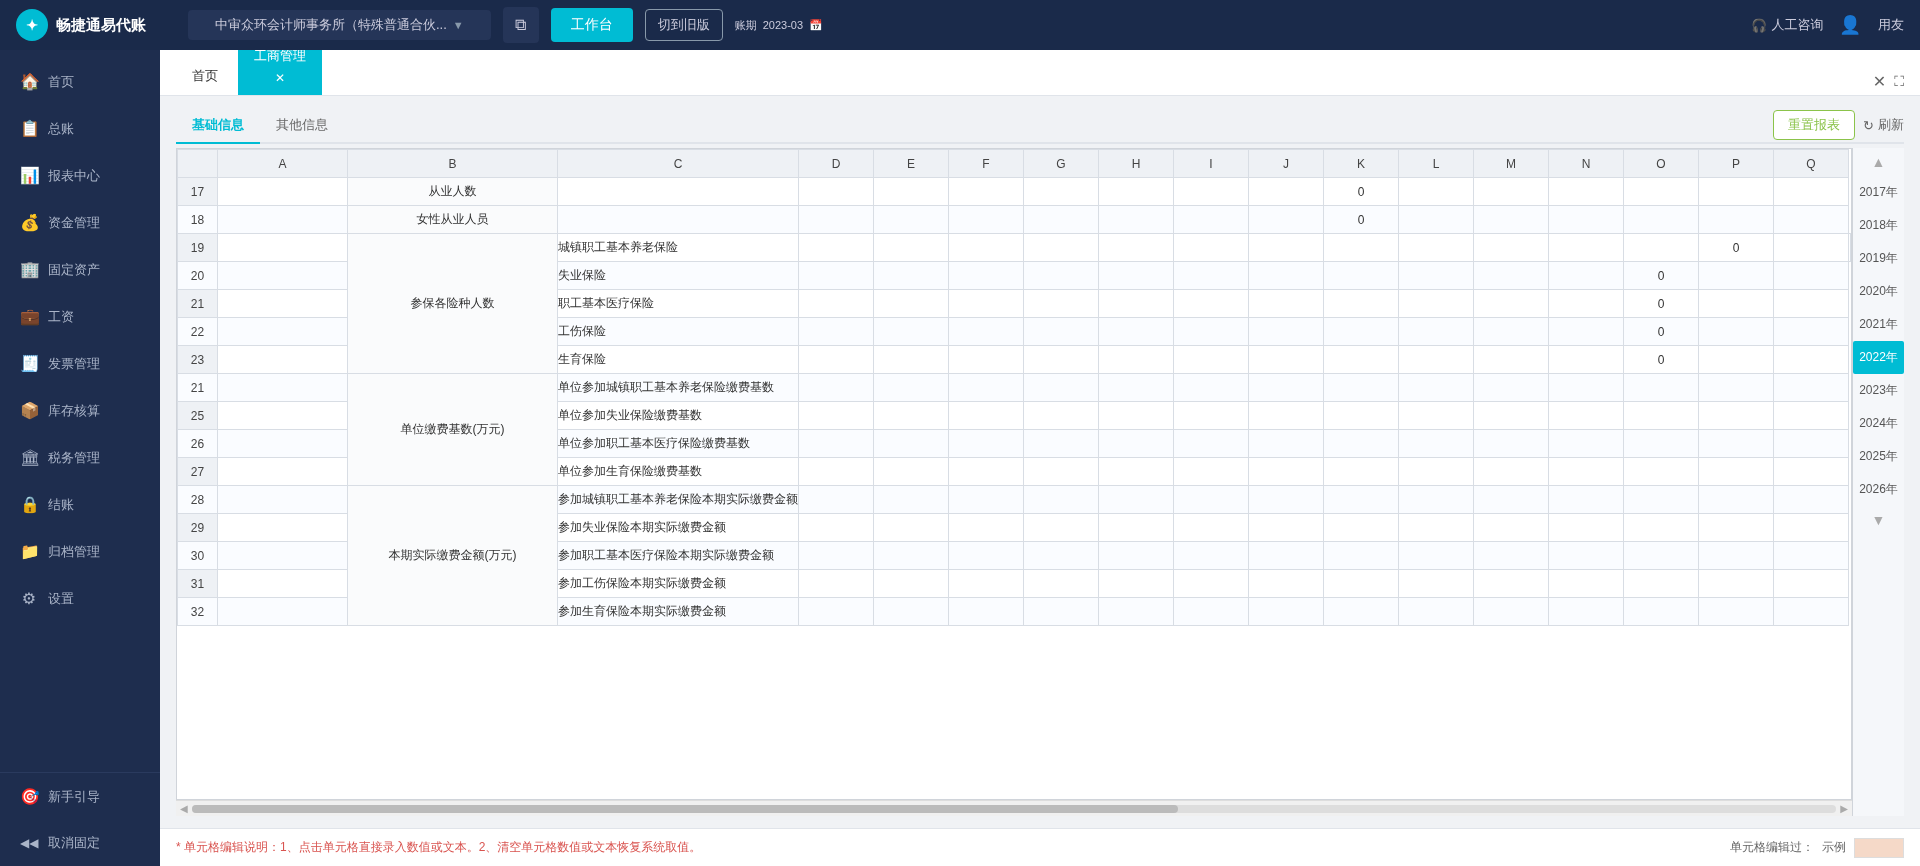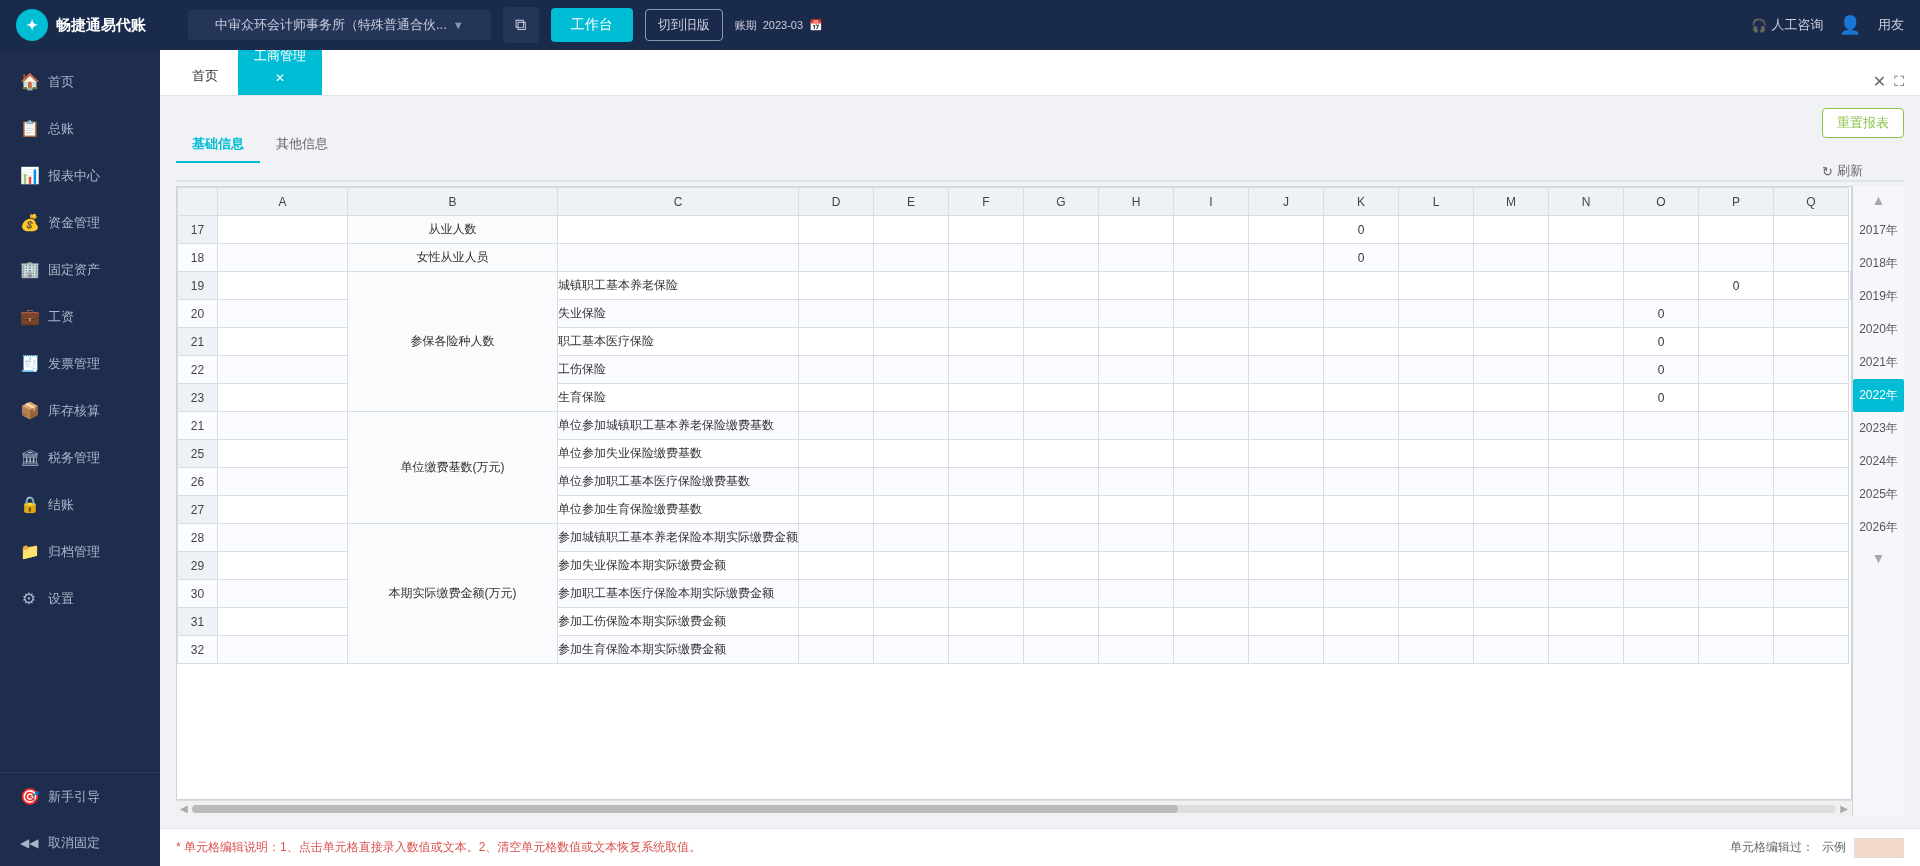--- a/index.html
+++ b/index.html
@@ -37,21 +37,21 @@
     .tab-close { font-size: 12px; cursor: pointer; }
     .tab-home { color: #333; }
 
     
     .page-content { flex: 1; overflow: hidden; display: flex; flex-direction: column; padding: 12px 16px; }
 
     
     .sub-tabs { display: flex; gap: 0; border-bottom: 2px solid #e0e4ea; margin-bottom: 4px; align-items: center; }
     .sub-tab { padding: 8px 16px; font-size: 13px; cursor: pointer; color: #666; border-bottom: 2px solid transparent; margin-bottom: -2px; }
     .sub-tab.active { color: #00bcd4; border-bottom: 2px solid #00bcd4; font-weight: bold; }
-    .sub-tab-actions { margin-left: auto; display: flex; gap: 24px; flex-direction: column; }
+    .sub-tab-actions { margin-left: auto; display: flex; gap: 8px; }
     .reset-btn { border: 1px solid #8bc34a; color: #8bc34a; background: white; padding: 5px 14px; border-radius: 4px; font-size: 13px; cursor: pointer; font-family: inherit; }
     .refresh-btn { border: none; background: transparent; color: #666; font-size: 13px; cursor: pointer; font-family: inherit; display: flex; align-items: center; gap: 4px; }
 
     
     .spreadsheet-container { flex: 1; overflow: hidden; display: flex; position: relative; }
     .spreadsheet-wrapper { flex: 1; overflow: auto; border: 1px solid #d0d4da; background: white; }
 
     
     .year-panel { width: 52px; background: #f5f7fa; border-left: 1px solid #d0d4da; display: flex; flex-direction: column; align-items: center; overflow-y: auto; flex-shrink: 0; }
     .year-nav-btn { width: 100%; height: 28px; display: flex; align-items: center; justify-content: center; cursor: pointer; color: #aaa; font-size: 14px; background: #f5f7fa; }

